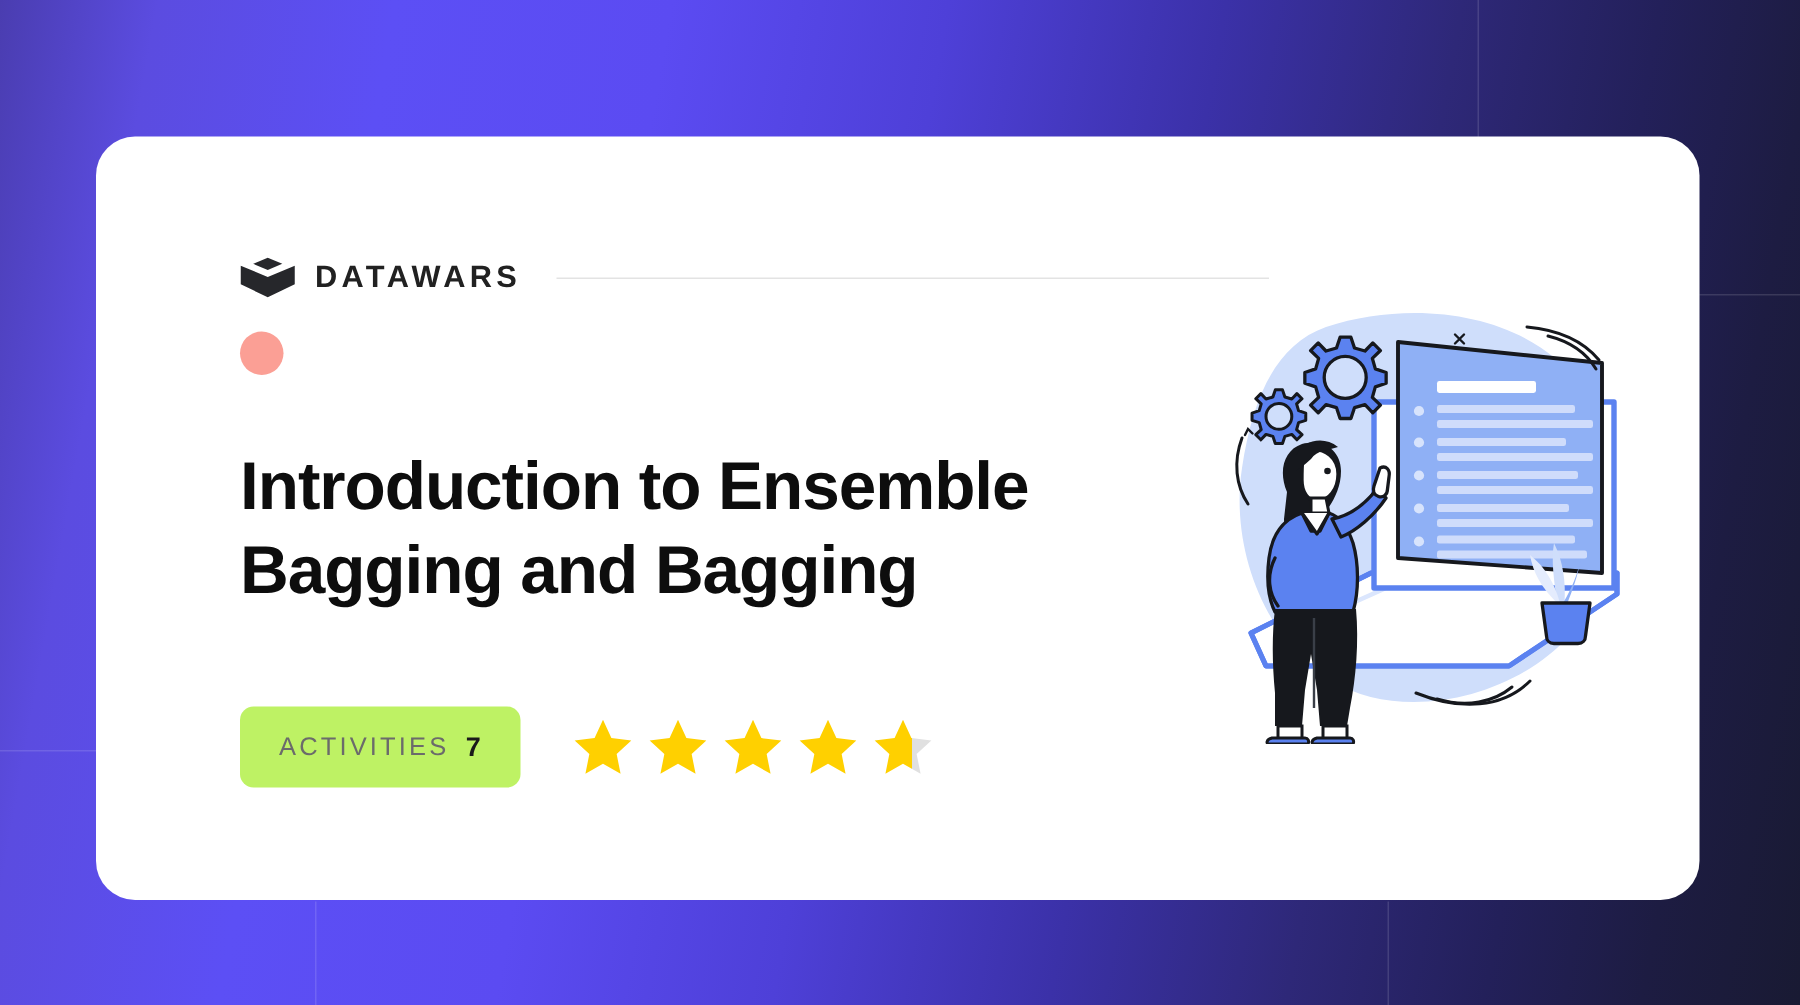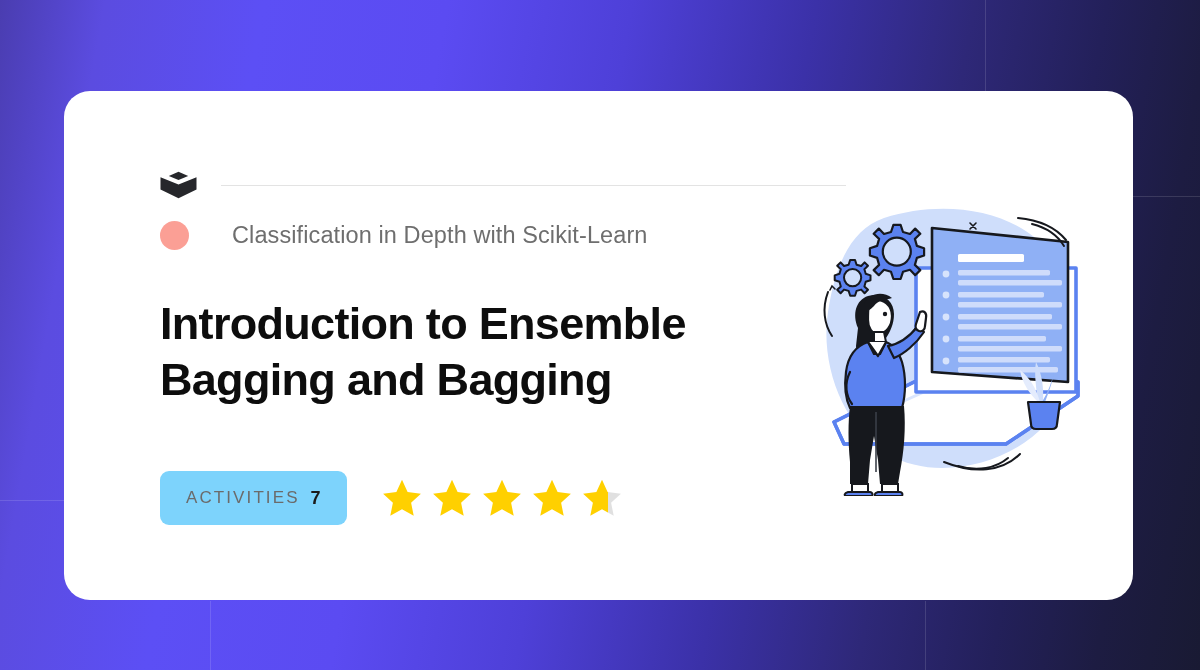--- a/index.html
+++ b/index.html
@@ -77,21 +77,21 @@
   }
 
   
   .footer-row {
     position:absolute; left:96px; top:380px;
     display:flex; align-items:center;
   }
   .activities-badge {
     display:flex; align-items:center; justify-content:center;
     height:54px; padding:0 26px;
-    background:#7dd3fc; border-radius:9px;
+    background:#bef264; border-radius:9px;
   }
   .activities-label {
     font-size:17px; color:#6b6b6b; font-weight:500;
     letter-spacing:2.1px;
   }
   .activities-count {
     font-size:18px; color:#1a1a1a; font-weight:700;
     margin-left:11px;
   }
   .stars { display:flex; align-items:center; margin-left:33px; gap:6px; }
@@ -114,26 +114,26 @@
   <div class="gridline gl-v2"></div>
   <div class="gridline gl-v3"></div>
 
   <div class="card">
 
     <div class="brand-row">
       <svg class="logo-mark" viewBox="0 0 37 28">
         <path d="M0.5 6.2 L18.5 13.6 L36.5 6.2 L36.5 18.5 L18.5 27.2 L0.5 18.5 Z" fill="#26272b"></path>
         <path d="M18.5 0.8 L28.2 4.9 L18.5 9.0 L8.8 4.9 Z" fill="#26272b"></path>
       </svg>
+      <div class="brand-name">DATAWARS</div>
       <div class="brand-divider"></div>
     </div>
 
     <div class="subtitle-row">
       <div class="subtitle-dot"></div>
-      <div class="subtitle-text">Classification in Depth with Scikit-Learn</div>
     </div>
 
     <h1 class="title">Introduction to Ensemble Bagging and Bagging</h1>
 
     <div class="footer-row">
       <div class="activities-badge">
         <span class="activities-label">ACTIVITIES</span>
         <span class="activities-count">7</span>
       </div>
 

